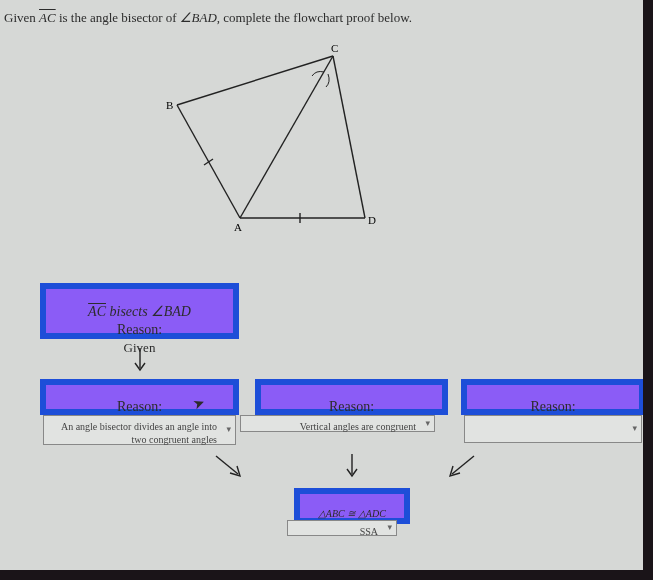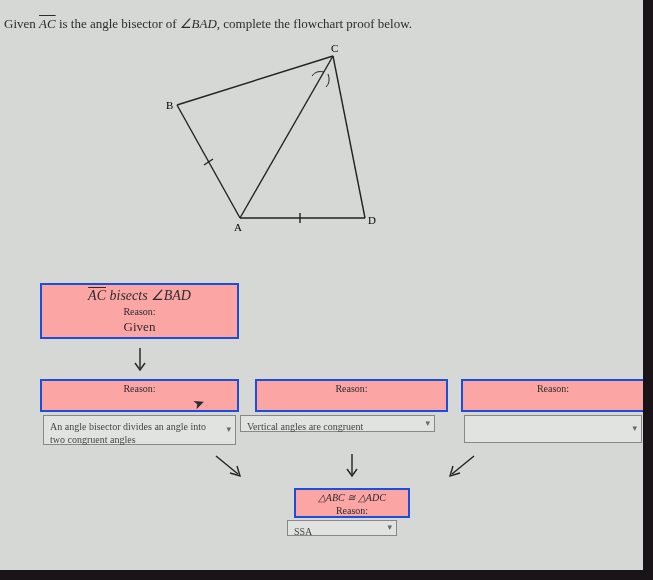--- a/index.html
+++ b/index.html
@@ -9,48 +9,48 @@
     background: #d6d8d6;
     font-family: Georgia, 'Times New Roman', serif;
     position: relative;
     overflow: hidden;
     border-right: 10px solid #1a1418;
     border-bottom: 10px solid #1a1418;
     color: #2c2c2c;
   }
   .prompt {
     position: absolute;
-    top: 16px;
+    top: 10px;
     left: 4px;
     font-size: 13px;
   }
   .overline { text-decoration: overline; font-style: italic; }
   .figure {
     position: absolute;
     top: 42px;
     left: 150px;
     width: 260px;
     height: 200px;
   }
   .box {
     position: absolute;
-    border: 2px solid #1d4ed8;
-    background: #fca5a5;
+    border: 6px solid #1d4ed8;
+    background: #8b5cf6;
     text-align: center;
-    padding: 0 0;
+    padding: 12px 0;
   }
   .box .title { font-size: 14px; font-style: italic; margin: 2px 0; }
-  .box .reason-label { font-size: 10px; margin: 2px 0; }
+  .box .reason-label { font-size: 14px; margin: 2px 0; }
   .box .reason-val { font-size: 13px; margin: 2px 0; }
   .dropdown {
     position: absolute;
     border: 1px solid #888;
     background: #e1e3e1;
     font-size: 10px;
-    text-align: left;
+    text-align: right;
     padding: 4px 18px 4px 6px;
     line-height: 1.3;
     color: #444;
   }
   .chev {
     position: absolute;
     right: 4px;
     top: 50%;
     transform: translateY(-50%);
     font-size: 9px;

